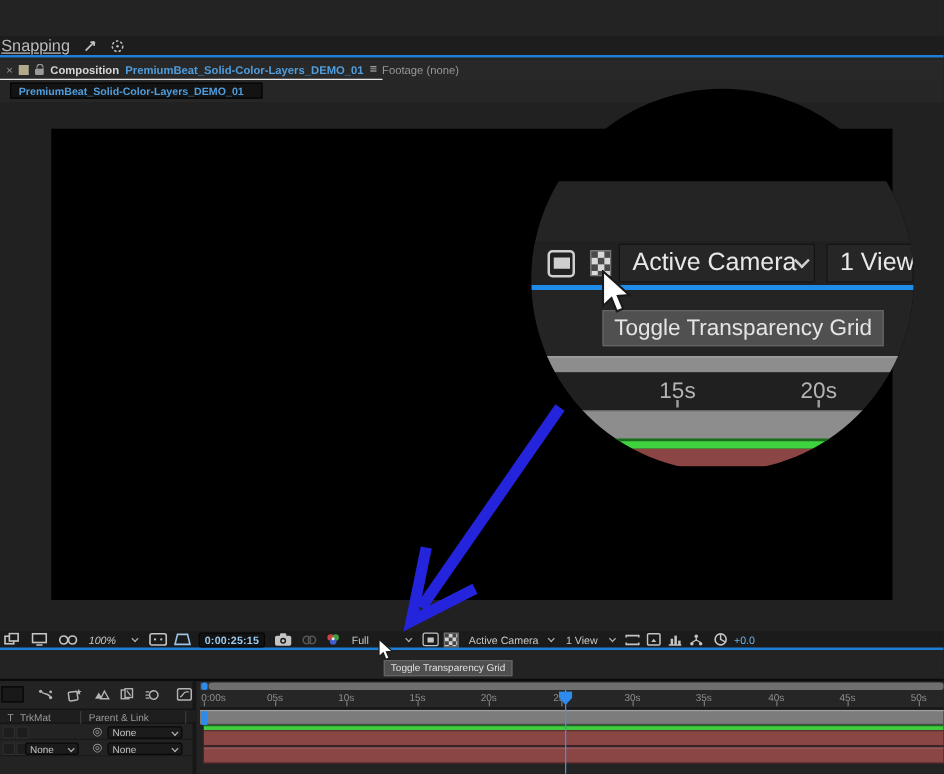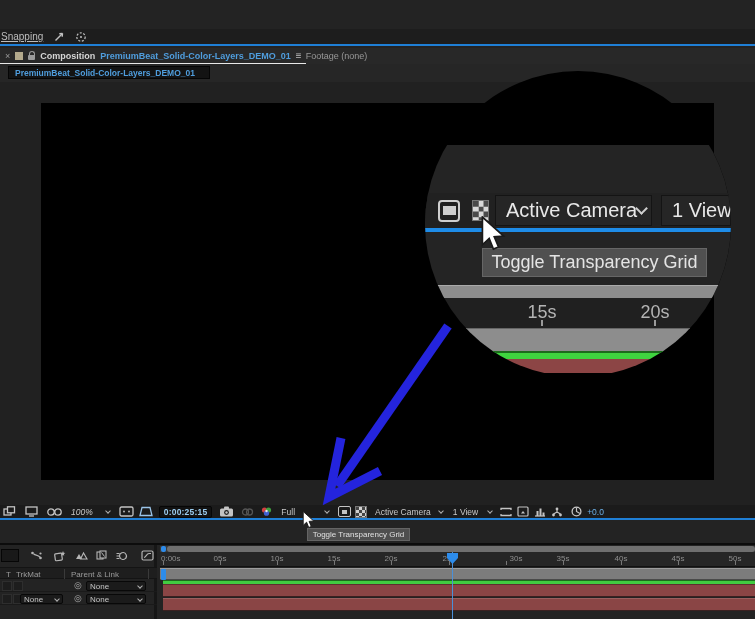--- a/index.html
+++ b/index.html
@@ -14,21 +14,21 @@
 
   
   .titlebar { position:absolute; left:0; top:15px; width:755px; height:14px;
     background:linear-gradient(#e2e2e2,#cfcfcf); border-bottom:1px solid #9a9a9a;
     display:flex; align-items:center; justify-content:flex-end; padding-right:5px; }
   .titlebar span { color:#2b2b2b; font-size:8.5px; white-space:nowrap; }
 
   
   .snaprow { position:absolute; left:0; top:29px; width:755px; height:17px; background:#1d1d1d;
     border-bottom:2px solid #1f7fd6; display:flex; align-items:center; gap:10px; }
-  .snaprow .lbl { color:#bdbdbd; font-size:10px; margin-left:1px;text-decoration:underline; }
+  .snaprow .lbl { color:#bdbdbd; font-size:13px; margin-left:1px;text-decoration:underline; }
 
   
   .tabrow { position:absolute; left:0; top:48px; width:755px; height:16px; background:#282828;
     display:flex; align-items:center; }
   .tab-active { display:flex; align-items:center; gap:5px; height:16px; padding:0 4px 0 5px;
     border-bottom:1px solid #e8e8e8; }
   .tab-close { color:#9a9a9a; font-size:9px; }
   .tab-swatch { width:8px; height:8px; background:#b3a98c; display:inline-block; }
   .tab-label { color:#d6d6d6; font-size:9px; font-weight:bold; }
   .tab-name  { color:#4f9ddd; font-size:9px; font-weight:bold; }
@@ -434,21 +434,21 @@
           <span class="cap"></span>
       </div>
 
       <div class="tl-ruler">
         <span class="rl first" style="left:1px;">0:00s</span>
         <span class="rl" style="left:60px;">05s</span>
         <span class="rl" style="left:117px;">10s</span>
         <span class="rl" style="left:174px;">15s</span>
         <span class="rl" style="left:231px;">20s</span>
         <span class="rl" style="left:289px;">25s</span>
-        <span class="rl" style="left:356px;">30s</span>
+        <span class="rl" style="left:346px;">30s</span>
         <span class="rl" style="left:403px;">35s</span>
         <span class="rl" style="left:461px;">40s</span>
         <span class="rl" style="left:518px;">45s</span>
         <span class="rl" style="left:575px;">50s</span>
         <span class="tick" style="left:3px;"></span>
           <span class="tick" style="left:60px;"></span>
         <span class="tick" style="left:117px;"></span>
           <span class="tick" style="left:174px;"></span>
         <span class="tick" style="left:231px;"></span>
           <span class="tick" style="left:289px;"></span>

